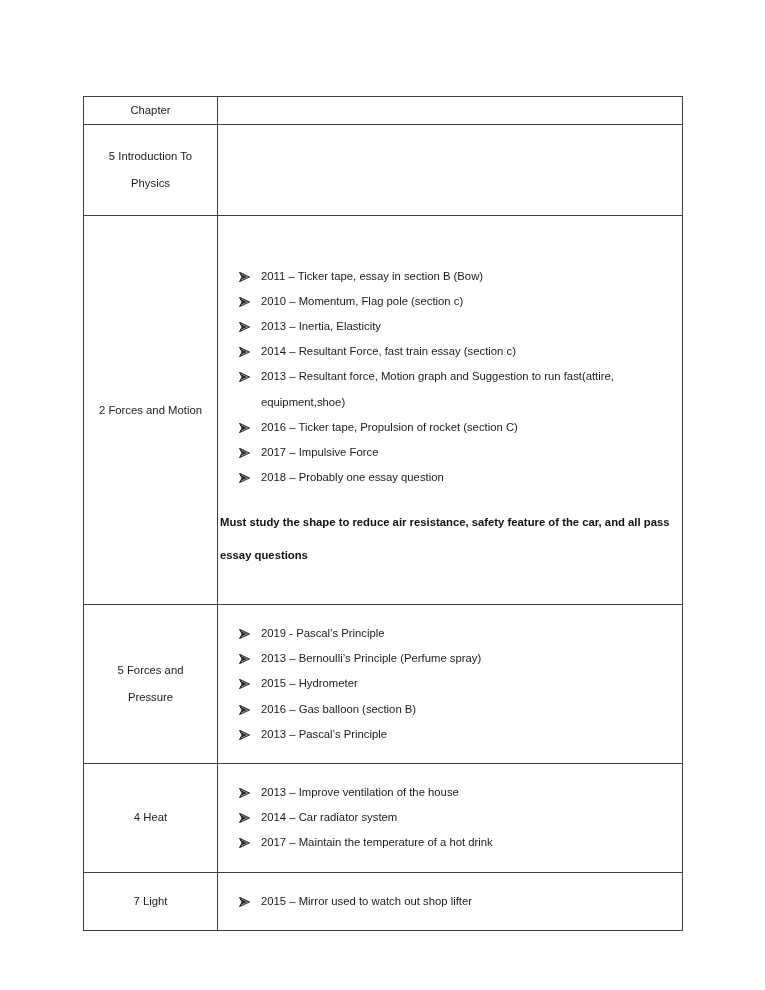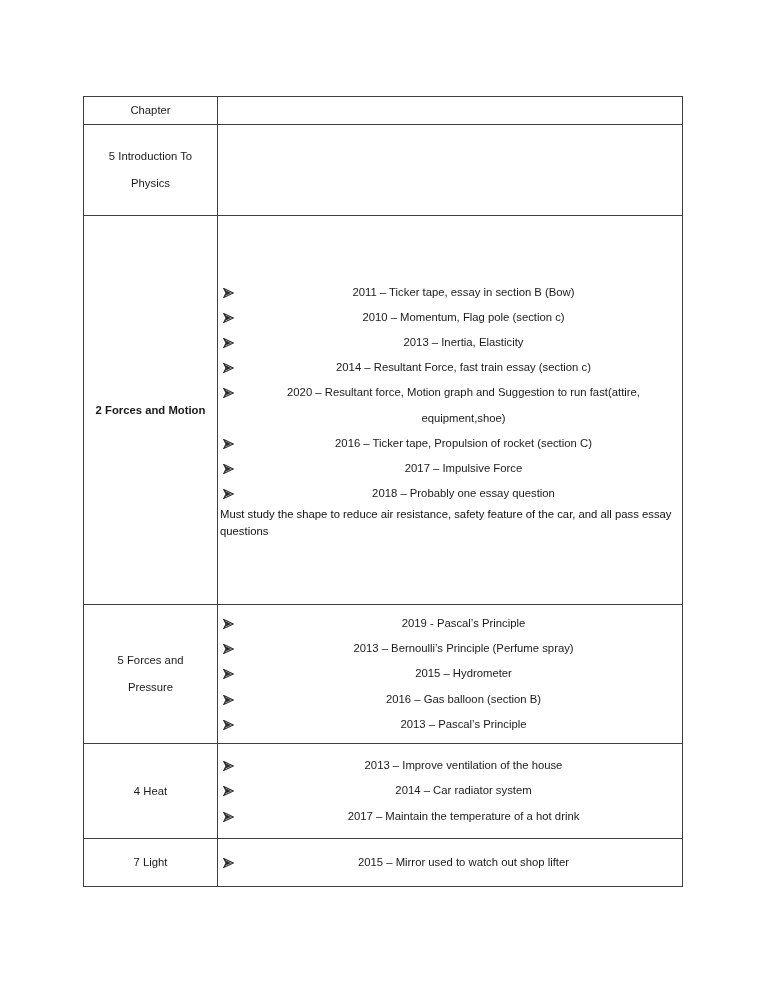--- a/index.html
+++ b/index.html
@@ -57,23 +57,22 @@
 
   
   .content-cell {
     padding: 6px 10px 6px 8px;
     font-size: 11.3px;
     color: #1a1a1a;
   }
 
   ul.year-list {
     list-style: none;
-    margin: 0;
+    margin: 16px;
     padding: 0;
-    text-align: center;
   }
   ul.year-list > li {
     position: relative;
     padding-left: 27px;
     line-height: 25.2px;
     font-size: 11.3px;
     color: #1a1a1a;
   }
   ul.year-list > li .bullet-arrow {
     position: absolute;
@@ -83,40 +82,40 @@
     line-height: 25.2px;
     text-align: left;
     color: #2a2a2a;
     font-size: 12px;
   }
   ul.year-list > li .bullet-arrow svg { display: block; margin-top: 8px; }
 
   li.bold-item > .item-text { font-weight: normal; }
 
   .note-bold {
-    font-weight: normal;
-    font-size: 11.3px;
-    line-height: 17px;
+    font-weight: bold;
+    font-size: 11.3px;
+    line-height: 33px;
     color: #111111;
     padding-left: 2px;
     margin-top: 0;
   }
 
   
   .row-header td { height: 27px; }
   .row-header .chapter-cell { line-height: 27px; }
 
   .row-1 td { height: 90px; }
   .row-2 td { height: 388px; }
   .row-3 td { height: 138px; }
   .row-4 td { height: 94px; }
   .row-5 td { height: 47px; }
 
   .row-2 .content-cell { vertical-align: middle; }
-  .row-2 .chapter-cell { vertical-align: middle; font-weight: bold; }
+  .row-2 .chapter-cell { vertical-align: middle; }
 </style>
 </head>
 <body>
 
 <div class="page">
   <table class="doc-table">
     <colgroup>
       <col class="col-chapter">
       <col class="col-content">
     </colgroup>
@@ -164,21 +163,21 @@
                   <svg width="11" height="10" viewBox="0 0 11 10" xmlns="http://www.w3.org/2000/svg">
                     <path d="M0.8 0.6 L10.2 5.0 L0.8 9.4 L3.1 5.0 Z" fill="none" stroke="#2a2a2a" stroke-width="1.1" stroke-linejoin="miter"></path>
                     <path d="M1.4 1.7 L8.2 4.9 L1.4 8.1 L3.3 4.9 Z" fill="#2a2a2a"></path>
                   </svg>
                 </span><span class="item-text">2014 – Resultant Force, fast train essay (section c)</span></li>
               <li><span class="bullet-arrow">
                   <svg width="11" height="10" viewBox="0 0 11 10" xmlns="http://www.w3.org/2000/svg">
                     <path d="M0.8 0.6 L10.2 5.0 L0.8 9.4 L3.1 5.0 Z" fill="none" stroke="#2a2a2a" stroke-width="1.1" stroke-linejoin="miter"></path>
                     <path d="M1.4 1.7 L8.2 4.9 L1.4 8.1 L3.3 4.9 Z" fill="#2a2a2a"></path>
                   </svg>
-                </span><span class="item-text">2020 – Resultant force, Motion graph and Suggestion to run fast(attire, equipment,shoe)</span></li>
+                </span><span class="item-text">2013 – Resultant force, Motion graph and Suggestion to run fast(attire, equipment,shoe)</span></li>
               <li><span class="bullet-arrow">
                   <svg width="11" height="10" viewBox="0 0 11 10" xmlns="http://www.w3.org/2000/svg">
                     <path d="M0.8 0.6 L10.2 5.0 L0.8 9.4 L3.1 5.0 Z" fill="none" stroke="#2a2a2a" stroke-width="1.1" stroke-linejoin="miter"></path>
                     <path d="M1.4 1.7 L8.2 4.9 L1.4 8.1 L3.3 4.9 Z" fill="#2a2a2a"></path>
                   </svg>
                 </span><span class="item-text">2016 – Ticker tape, Propulsion of rocket (section C)</span></li>
               <li><span class="bullet-arrow">
                   <svg width="11" height="10" viewBox="0 0 11 10" xmlns="http://www.w3.org/2000/svg">
                     <path d="M0.8 0.6 L10.2 5.0 L0.8 9.4 L3.1 5.0 Z" fill="none" stroke="#2a2a2a" stroke-width="1.1" stroke-linejoin="miter"></path>
                     <path d="M1.4 1.7 L8.2 4.9 L1.4 8.1 L3.3 4.9 Z" fill="#2a2a2a"></path>

